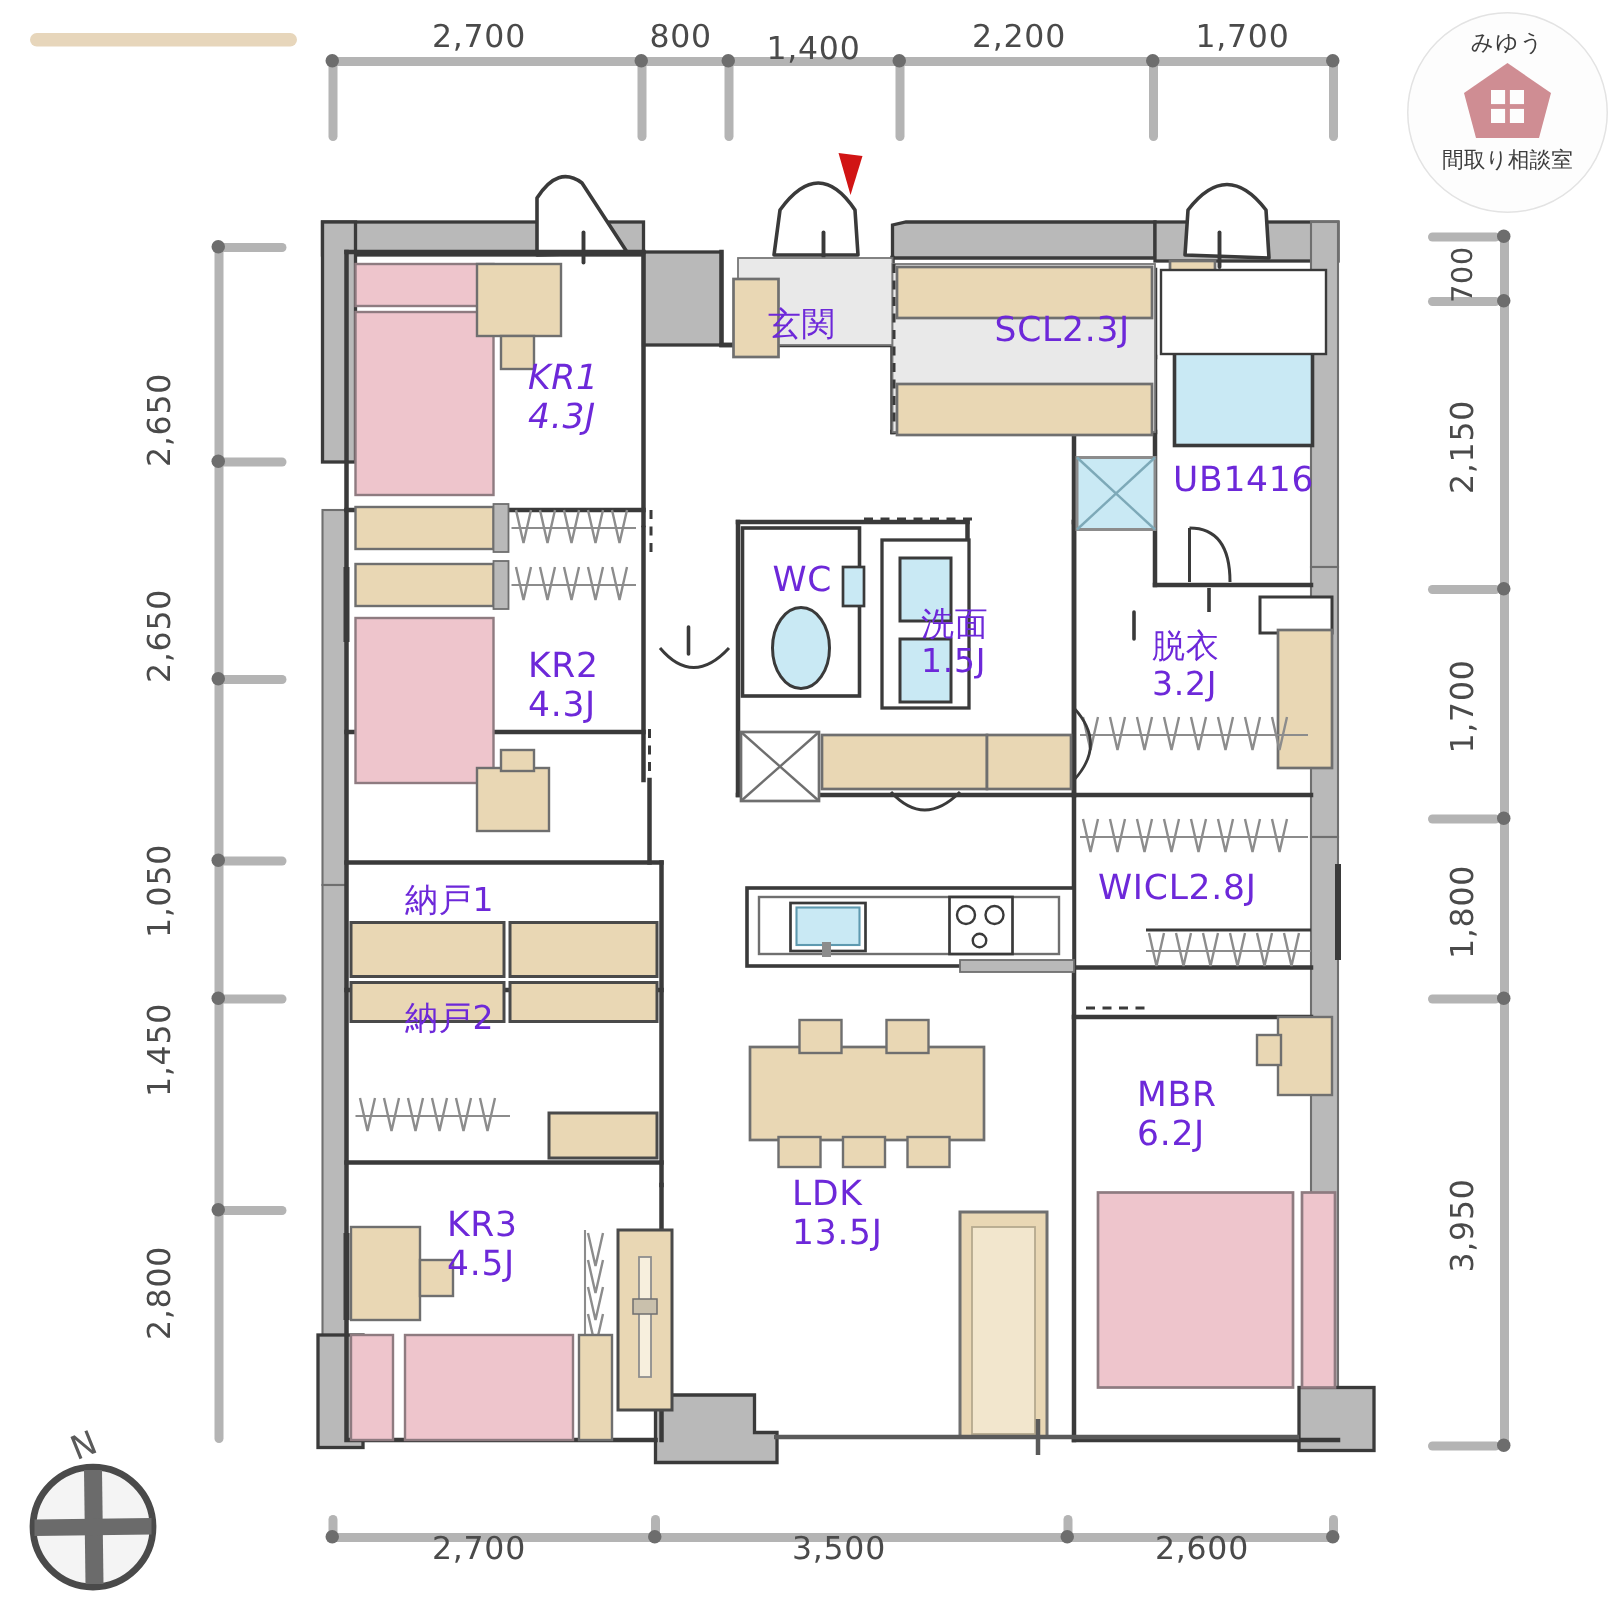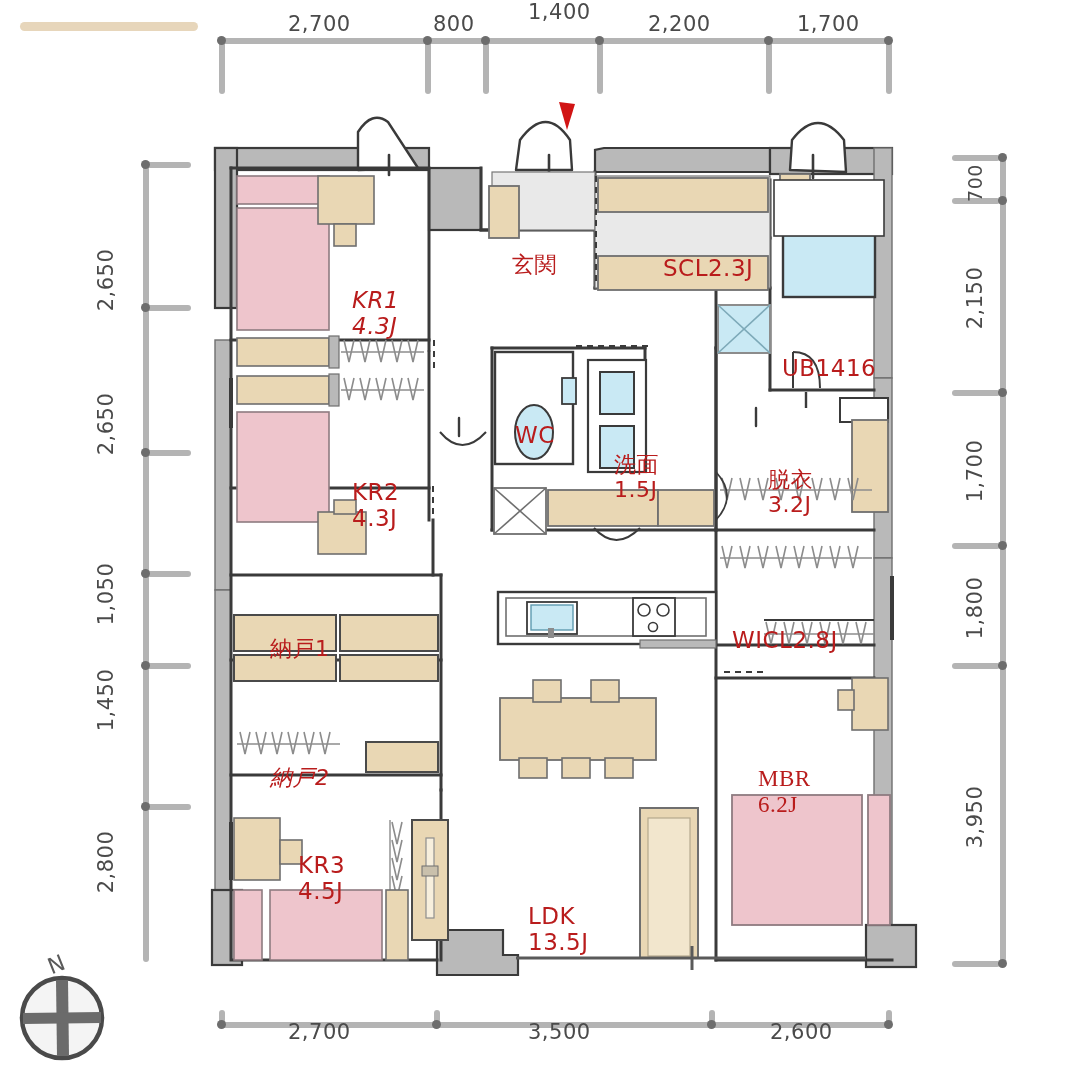--- a/index.html
+++ b/index.html
@@ -48,41 +48,53 @@
     position:absolute;font-size:21px;color:#4a4a4a;white-space:nowrap;
     letter-spacing:0.5px;
   }
   .dim-label.vert{transform-origin:center center;transform:rotate(-90deg);}
 
   
   #plan-svg{position:absolute;left:0;top:0;}
 
   
   .room-label{
-    position:absolute;color:#b91c1c;line-height:1.12;white-space:nowrap;
-    font-size:23px;letter-spacing:0.5px;margin-top:48px;
+    position:absolute;color:#6d28d9;line-height:1.12;white-space:nowrap;
+    font-size:23px;letter-spacing:0.5px;
   }
   .room-label .rl-name{display:block;}
   .room-label .rl-area{display:block;}
   .room-label.jp{font-size:22px;}
 
   
   #compass{left:12px;top:968px;width:100px;height:100px;}
   #compass-n{position:absolute;left:36px;top:-16px;font-size:22px;color:#5a5a5a;
     transform:rotate(-22deg);}
 </style>
 </head>
 <body>
 
 <div class="stage">
 
   <div class="abs" id="title-block">
     <div id="title-underline"></div>
   </div>
 
+  <div class="abs" id="logo">
+    <div id="logo-top-text">みゆう</div>
+    <div id="logo-house">
+      <svg width="62" height="52" viewBox="0 0 62 52">
+        <path d="M31 1 L60 21 L52 51 L10 51 L2 21 Z" fill="#cf8d93"></path>
+        <rect x="20" y="19" width="22" height="22" fill="#fdfdfd"></rect>
+        <rect x="29.4" y="19" width="3.2" height="22" fill="#cf8d93"></rect>
+        <rect x="20" y="28.4" width="22" height="3.2" fill="#cf8d93"></rect>
+      </svg>
+    </div>
+    <div id="logo-bottom-text">間取り相談室</div>
+  </div>
 
   <div class="abs" style="left:556px;top:100px;">
     <svg width="22" height="32" viewBox="0 0 22 32">
       <path d="M3 2 L19 4 L11 30 Z" fill="#d11414"></path>
     </svg>
   </div>
 
   <div>
     <div class="dim-line dim-h abs" style="left:219px;top:38px;width:673px;"></div>
 
@@ -95,21 +107,21 @@
 
     <div class="dim-dot abs" style="left:217px;top:36px;"></div>
     <div class="dim-dot abs" style="left:423px;top:36px;"></div>
     <div class="dim-dot abs" style="left:481px;top:36px;"></div>
     <div class="dim-dot abs" style="left:595px;top:36px;"></div>
     <div class="dim-dot abs" style="left:764px;top:36px;"></div>
     <div class="dim-dot abs" style="left:884px;top:36px;"></div>
 
     <div class="dim-label" style="left:288px;top:12px;">2,700</div>
     <div class="dim-label" style="left:433px;top:12px;">800</div>
-    <div class="dim-label" style="left:511px;top:0;margin-left:17px;">1,400</div>
+    <div class="dim-label" style="left:511px;top:20px;">1,400</div>
     <div class="dim-label" style="left:648px;top:12px;">2,200</div>
     <div class="dim-label" style="left:797px;top:12px;">1,700</div>
   </div>
 
   <div>
     <div class="dim-line dim-v abs" style="left:143px;top:162px;height:800px;"></div>
     <div class="dim-tick-h abs" style="left:143px;top:162px;width:48px;"></div>
     <div class="dim-tick-h abs" style="left:143px;top:305px;width:48px;"></div>
     <div class="dim-tick-h abs" style="left:143px;top:450px;width:48px;"></div>
     <div class="dim-tick-h abs" style="left:143px;top:571px;width:48px;"></div>
@@ -469,21 +481,21 @@
     <span class="rl-name">KR1</span>
     <span class="rl-area">4.3J</span>
   </div>
   <div class="room-label" style="left:352px;top:432px;">
     <span class="rl-name">KR2</span>
     <span class="rl-area">4.3J</span>
   </div>
   <div class="room-label jp" style="left:270px;top:589px;">
     <span class="rl-name">納戸1</span>
   </div>
-  <div class="room-label jp" style="left:270px;top:718px;font-style:italic;">
+  <div class="room-label jp" style="left:270px;top:668px;">
     <span class="rl-name">納戸2</span>
   </div>
   <div class="room-label" style="left:298px;top:805px;">
     <span class="rl-name">KR3</span>
     <span class="rl-area">4.5J</span>
   </div>
   <div class="room-label jp" style="left:512px;top:205px;">
     <span class="rl-name">玄関</span>
   </div>
   <div class="room-label" style="left:663px;top:208px;text-align:center;">
@@ -499,25 +511,25 @@
   <div class="room-label" style="left:782px;top:308px;">
     <span class="rl-name">UB1416</span>
   </div>
   <div class="room-label jp" style="left:768px;top:420px;">
     <span class="rl-name">脱衣</span>
     <span class="rl-area">3.2J</span>
   </div>
   <div class="room-label" style="left:732px;top:580px;">
     <span class="rl-name">WICL2.8J</span>
   </div>
-  <div class="room-label" style="left:758px;top:718px;font-family:Liberation Serif, serif;">
+  <div class="room-label" style="left:758px;top:718px;">
     <span class="rl-name">MBR</span>
     <span class="rl-area">6.2J</span>
   </div>
-  <div class="room-label" style="left:528px;top:856px;">
+  <div class="room-label" style="left:528px;top:784px;">
     <span class="rl-name">LDK</span>
     <span class="rl-area">13.5J</span>
   </div>
 
   <div class="abs" id="compass">
     <div id="compass-n">N</div>
     <svg width="100" height="100" viewBox="0 0 100 100">
       <circle cx="50" cy="50" r="40" fill="#f4f4f4" stroke="#4a4a4a" stroke-width="4.5"></circle>
       <path d="M44 12 L56 12 L57 88 L45 88 Z" fill="#6b6b6b"></path>
       <path d="M11 56 L11 45 L89 44 L89 55 Z" fill="#6b6b6b"></path>

